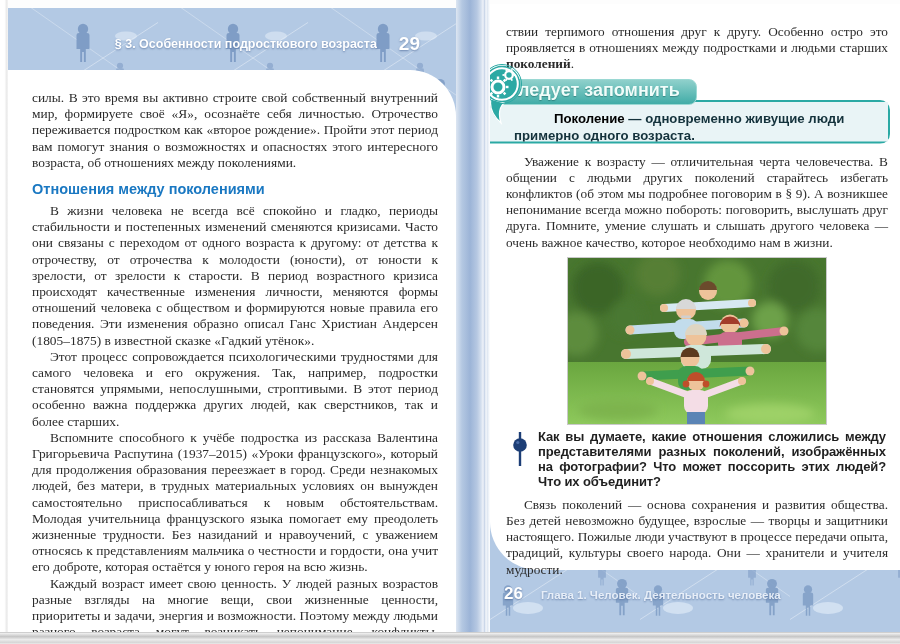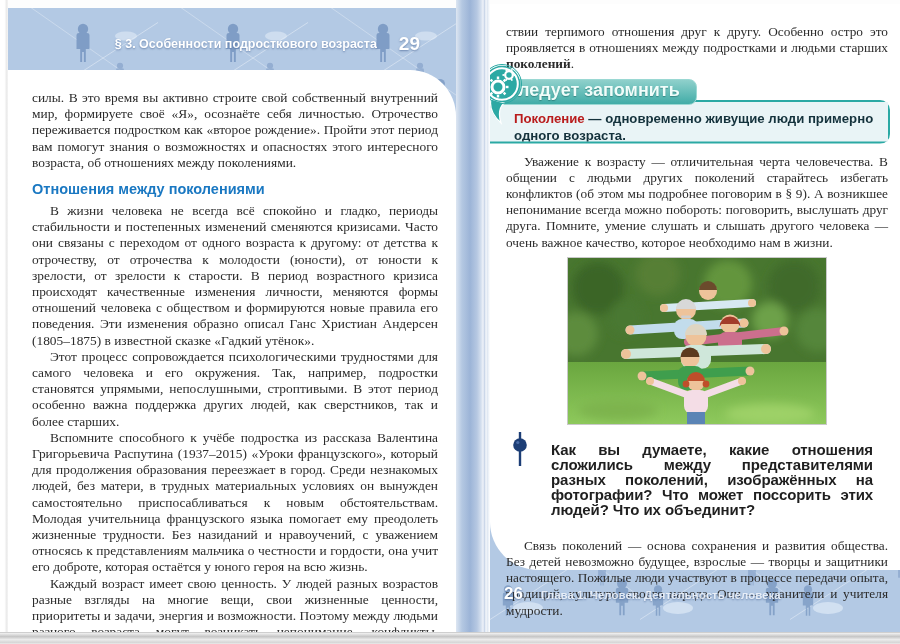--- a/index.html
+++ b/index.html
@@ -43,33 +43,33 @@
                font-family:"Liberation Sans","DejaVu Sans",sans-serif;font-size:18px;font-weight:bold;
                color:#f0fdfa;text-shadow:0 1px 1px rgba(20,90,85,.5);}
   .callout-body{position:relative;background:#2ba9a4;
                 clip-path:polygon(0 52%,30px 0,100% 0,100% 100%,30px 100%);
                 border-radius:0 10px 10px 0;min-height:44px;}
   .callout-body-inner{position:absolute;inset:2px;background:#e9f4f6;
                 clip-path:polygon(0 52%,28px 0,100% 0,100% 100%,28px 100%);}
   .callout-text{margin:0;padding:8px 14px 8px 52px;
                 font-family:"Liberation Sans","DejaVu Sans",sans-serif;font-size:13.2px;
                 line-height:17px;font-weight:bold;color:#14323c;text-align:left;}
-  .callout-term{font-weight:bold;color:#b91c1c;}
+  .callout-term{font-weight:bold;color:#000000;margin-left:40px;}
   .pin{position:absolute;left:18px;top:-16px;z-index:4;}
 
   
   .photo-frame{width:258px;height:166px;margin:6px auto 4px;border:1px solid #c9c9c9;
                background:#48762f;}
   .photo-frame svg{display:block;}
 
   
   .question-row{display:flex;gap:10px;margin:4px 2px 8px 6px;align-items:flex-start;}
   .question-row svg{flex:0 0 auto;margin-top:2px;}
-  .question-text{margin:13px;font-family:"Liberation Sans","DejaVu Sans",sans-serif;
-                 font-size:15px;line-height:15px;font-weight:bold;color:#1f1f1f;
+  .question-text{margin:0;font-family:"Liberation Sans","DejaVu Sans",sans-serif;
+                 font-size:13px;line-height:15px;font-weight:bold;color:#1f1f1f;
                  text-align:justify;letter-spacing:-0.1px;}
 
   
   .rp-footer{position:absolute;left:14px;top:580px;display:flex;align-items:baseline;gap:18px;
              z-index:2;font-family:"Liberation Sans","DejaVu Sans",sans-serif;color:#ffffff;justify-content:center;}
   .rp-num{font-size:17px;font-weight:bold;text-shadow:0 1px 2px rgba(64,92,140,.65);}
   .rp-chapter{font-size:11.5px;font-weight:bold;color:#edf3fb;opacity:.9;
               text-shadow:0 1px 2px rgba(64,92,140,.65);}
 
   

